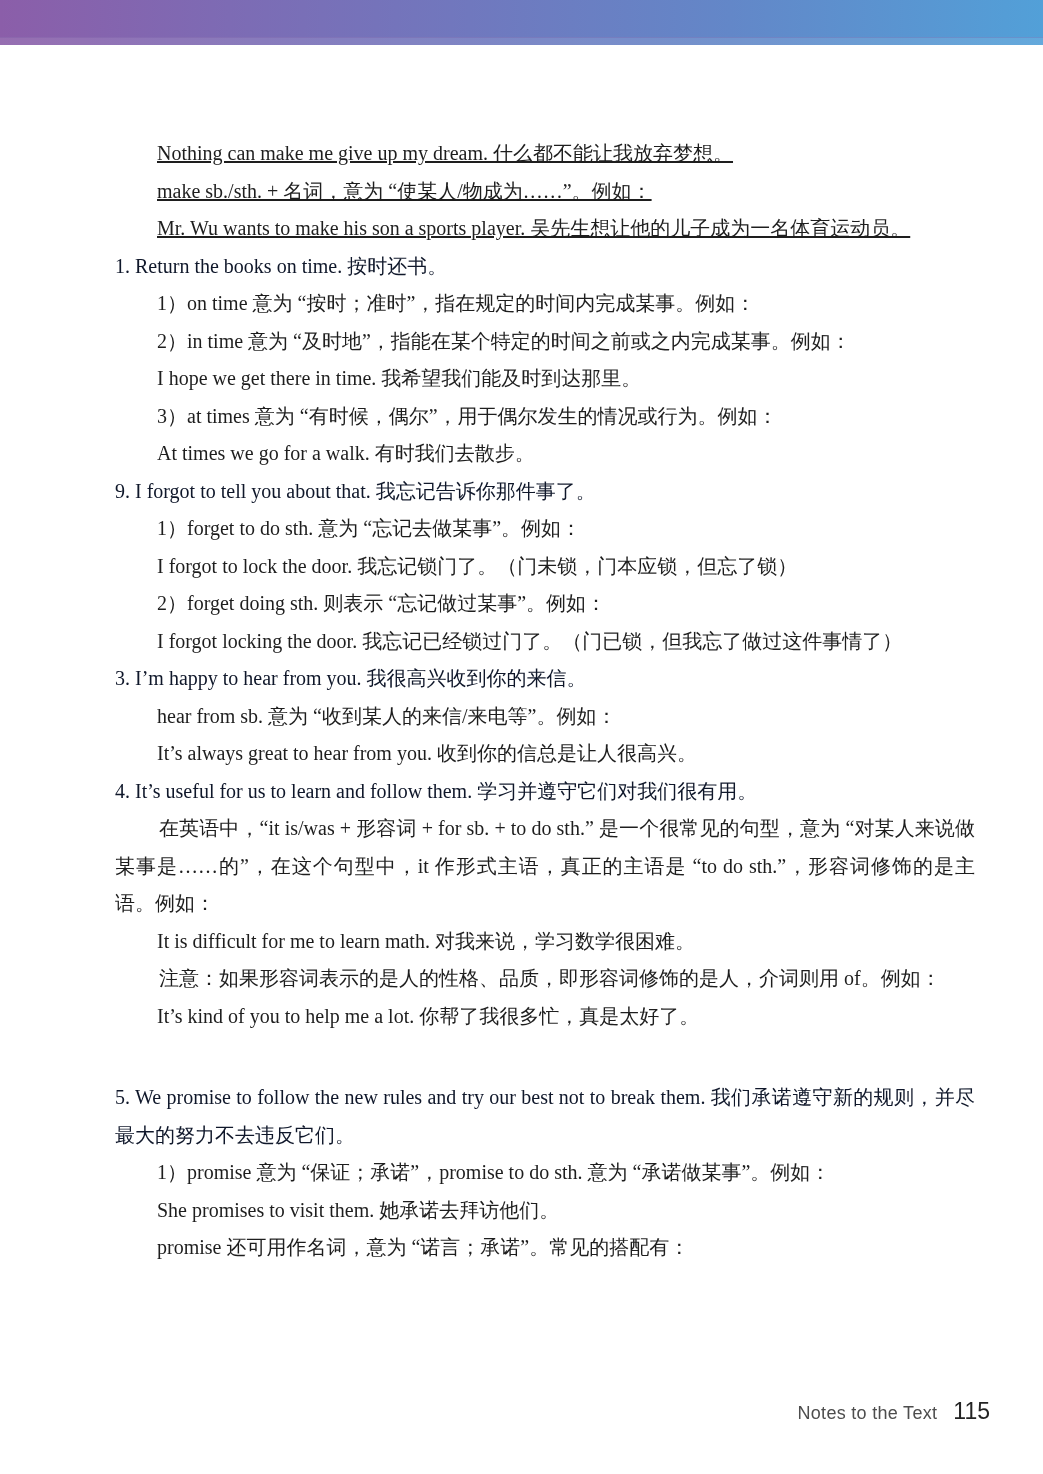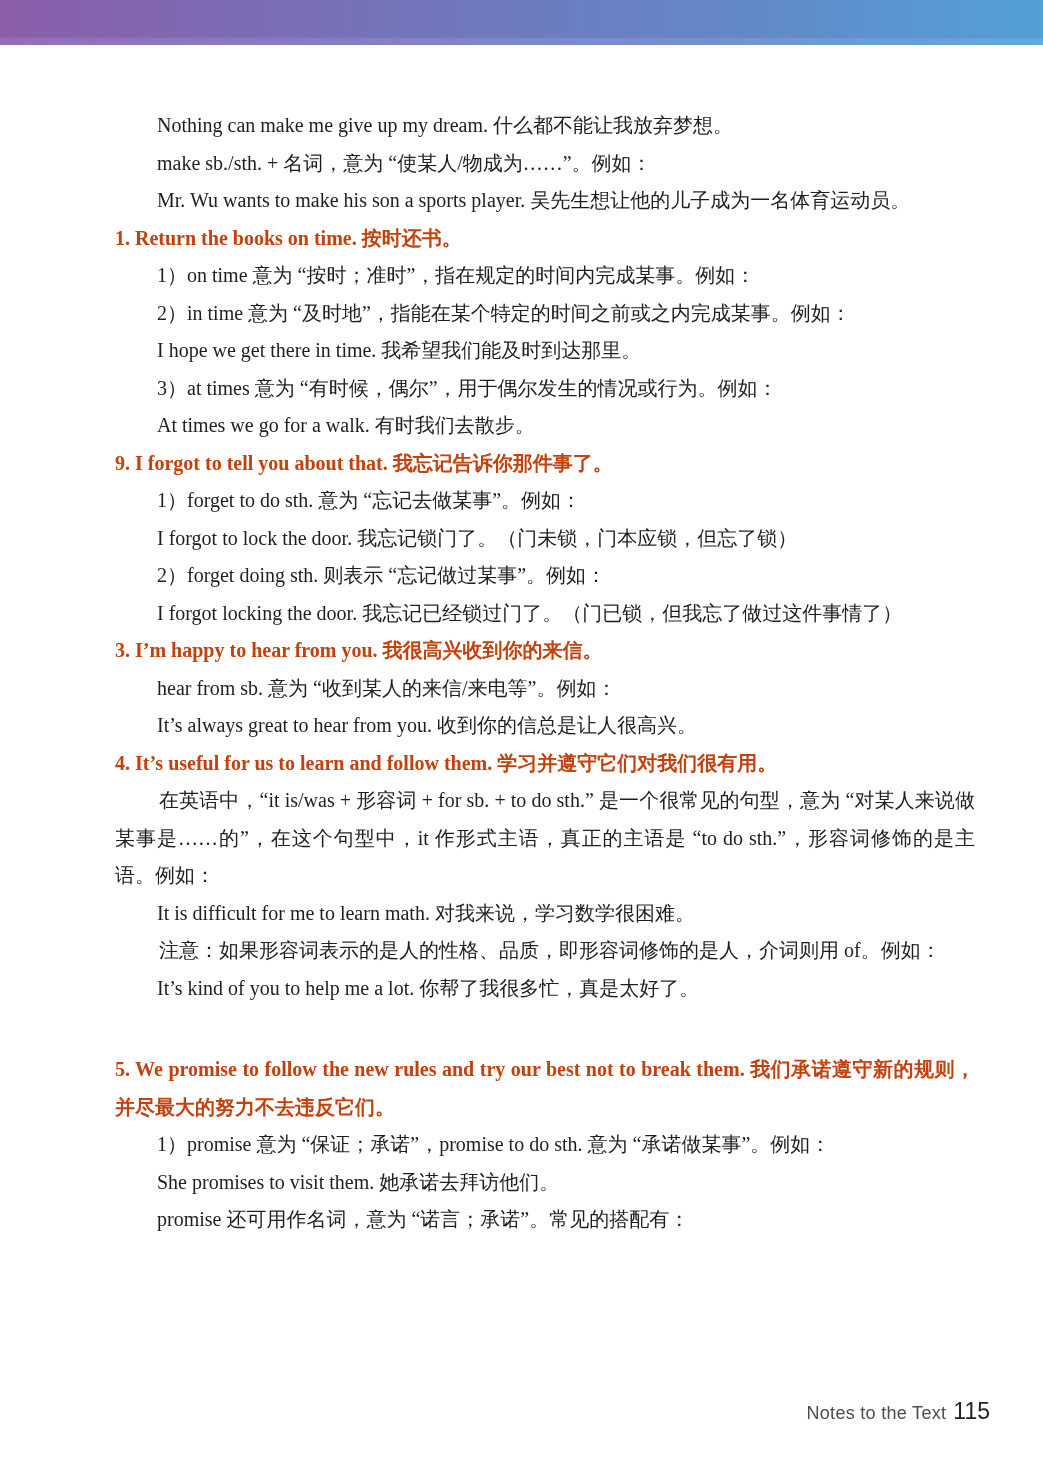--- a/index.html
+++ b/index.html
@@ -33,46 +33,46 @@
     top: 45px;
     left: 0;
     width: 1043px;
     padding: 0 68px 0 115px;
     box-sizing: border-box;
   }
   .line, .item-heading, .para {
     font-size: 20px;
     line-height: 37.5px;
   }
-  .intro { margin-top: 62px; }
+  .intro { margin-top: 90px; text-decoration: underline; }
   .line.indent { padding-left: 42px; }
   .item-heading {
-    font-weight: bold;
-    color: #c2410c;
+    font-weight: normal;
+    color: #0f172a;
   }
   .item-heading.wrap { text-align: justify; margin-top: 44px; }
   .para {
     text-align: justify;
     text-indent: 44px;
   }
   .unit-heading {
     margin: 30px 0 5px 0;
     font-size: 27px;
     line-height: 40px;
     font-weight: bold;
     color: #3a5dab;
   }
   .unit-heading .unit-title { margin-left: 30px; }
   .footer {
     position: absolute;
     top: 1398px;
     right: 53px;
     display: flex;
     align-items: baseline;
-    gap: 7px;
+    gap: 16px;
     font-family: "Liberation Sans", "DejaVu Sans", sans-serif;
   }
   .footer-label {
     font-size: 18px;
     color: #4d4d4d;
     letter-spacing: 0.3px;
   }
   .footer-num {
     font-size: 23px;
     font-weight: 400;

